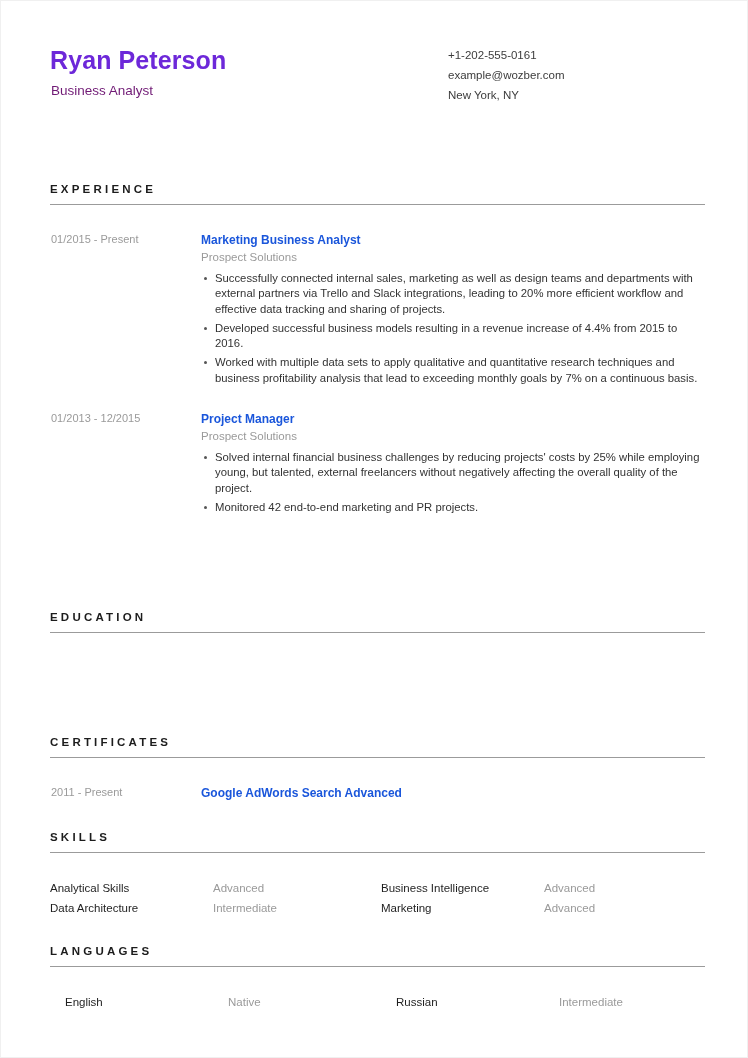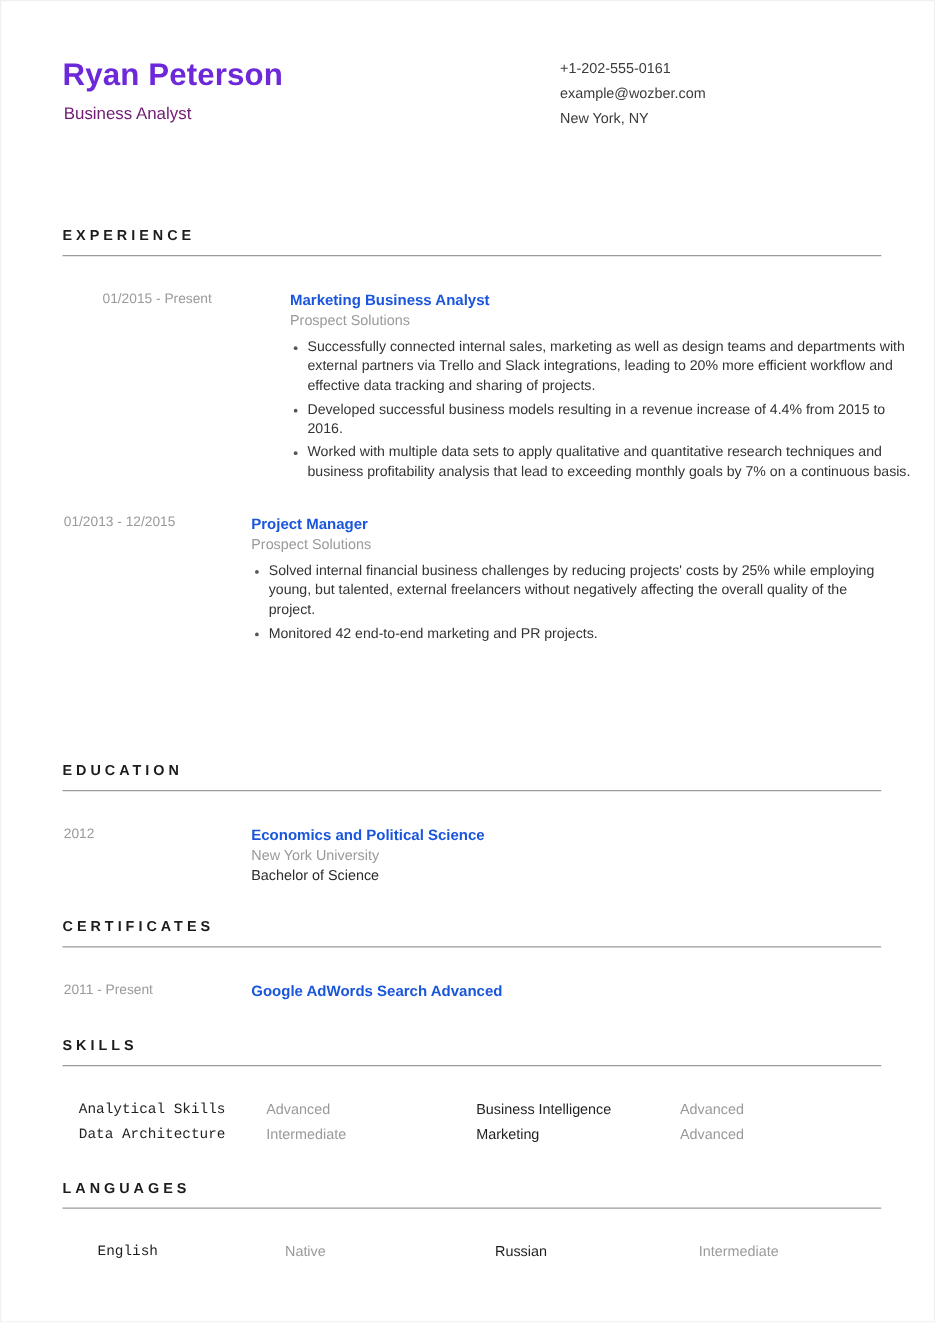--- a/index.html
+++ b/index.html
@@ -163,21 +163,21 @@
     line-height: 20px;
     white-space: nowrap;
   }
   .cell-level {
     position: absolute;
     font-size: 11.5px;
     color: #9a9a9a;
     line-height: 20px;
     white-space: nowrap;
   }
-  .col0-name { left: 13px; font-family: Liberation Mono, monospace; }
+  .col0-name { left: 0; }
   .col0-level { left: 163px; }
   .col1-name { left: 331px; }
   .col1-level { left: 494px; }
 </style>
 </head>
 <body>
 
 <div class="page">
   <div class="inner">
 
@@ -188,21 +188,21 @@
         <div class="contact-line">+1-202-555-0161</div>
         <div class="contact-line">example@wozber.com</div>
         <div class="contact-line">New York, NY</div>
       </div>
     </div>
 
     <div class="section" style="top:182px;">
       <div class="section-title">EXPERIENCE</div>
       <div class="section-rule"></div>
 
-      <div class="entry" style="margin-top:27px;margin-left:31px;">
+      <div class="entry" style="margin-top:27px;">
         <div class="entry-date">01/2015 - Present</div>
         <div class="entry-body">
           <div class="entry-title">Marketing Business Analyst</div>
           <div class="entry-sub">Prospect Solutions</div>
           <ul class="bullets">
             <li>Successfully connected internal sales, marketing as well as design teams and departments with external partners via Trello and Slack integrations, leading to 20% more efficient workflow and effective data tracking and sharing of projects.</li>
             <li>Developed successful business models resulting in a revenue increase of 4.4% from 2015 to 2016.</li>
             <li>Worked with multiple data sets to apply qualitative and quantitative research techniques and business profitability analysis that lead to exceeding monthly goals by 7% on a continuous basis.</li>
           </ul>
         </div>
@@ -218,28 +218,20 @@
             <li>Monitored 42 end-to-end marketing and PR projects.</li>
           </ul>
         </div>
       </div>
     </div>
 
     <div class="section" style="top:610px;">
       <div class="section-title">EDUCATION</div>
       <div class="section-rule"></div>
 
-      <div class="entry" style="margin-top:27px;">
-        <div class="entry-date">2012</div>
-        <div class="entry-body">
-          <div class="entry-title">Economics and Political Science</div>
-          <div class="entry-sub">New York University</div>
-          <div class="entry-extra">Bachelor of Science</div>
-        </div>
-      </div>
     </div>
 
     <div class="section" style="top:735px;">
       <div class="section-title">CERTIFICATES</div>
       <div class="section-rule"></div>
 
       <div class="entry" style="margin-top:27px;">
         <div class="entry-date">2011 - Present</div>
         <div class="entry-body">
           <div class="entry-title">Google AdWords Search Advanced</div>

